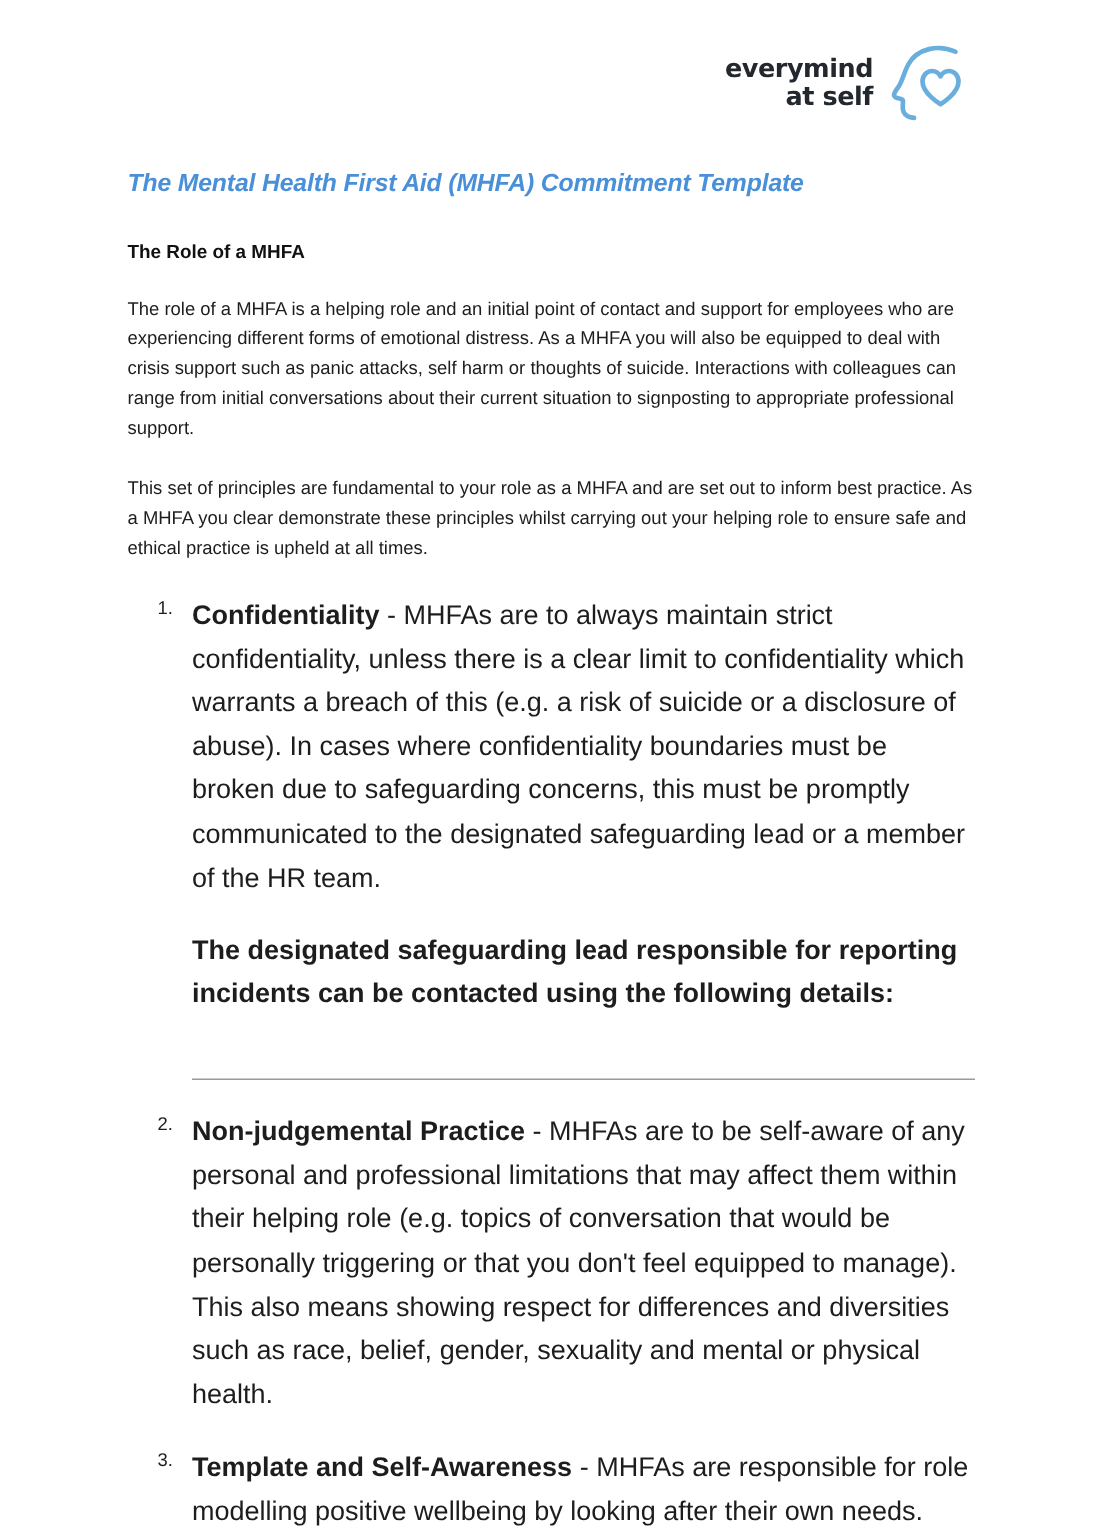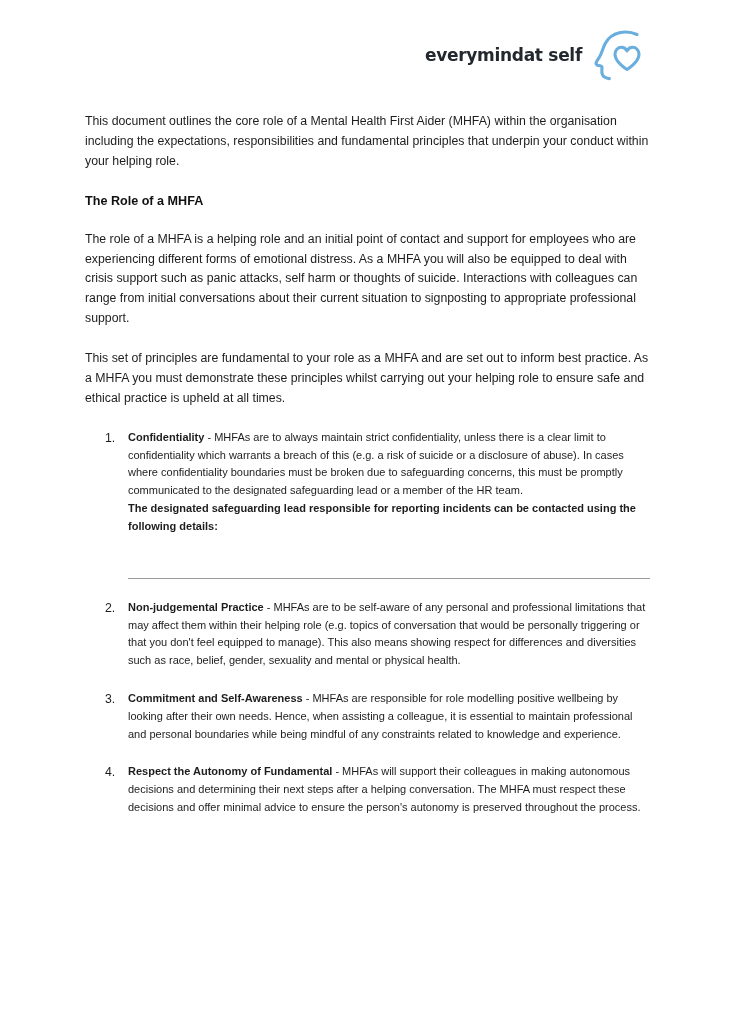--- a/index.html
+++ b/index.html
@@ -29,21 +29,21 @@
   .header {
     position: absolute;
     top: 26px;
     right: 82px;
     display: flex;
     align-items: center;
     gap: 6px;
   }
   .logo-wordmark {
     display: flex;
-    flex-direction: row;
+    flex-direction: column;
     align-items: flex-end;
     line-height: 1.08;
   }
   .logo-line1, .logo-line2 {
     font-family: "DejaVu Sans", sans-serif;
     font-weight: bold;
     font-size: 17px;
     letter-spacing: -0.3px;
     color: #23272e;
     white-space: nowrap;
@@ -110,29 +110,30 @@
   ol.principles > li::before {
     content: counter(principle) ".";
     position: absolute;
     left: 20px;
     top: 0;
     font-size: 12.3px;
     line-height: 1.62;
     color: #1d1d1d;
   }
   ol.principles > li p {
-    font-size: 11px;
+    font-size: 18px;
     line-height: 1.62;
   }
   .term {
     font-weight: bold;
   }
 
   .callout-bold {
     font-weight: bold;
+    margin-top: 19px;
     line-height: 1.62;
   }
 
   .fill-line {
     border: none;
     border-top: 1px solid #9a9a9a;
     margin: 42px 0 0 0;
     width: 100%;
   }
 
@@ -151,47 +152,47 @@
     <svg class="logo-mark" viewBox="0 0 64 58" aria-hidden="true">
 
       <path d="M48 7.5 C37 2.5 22.5 5 16.5 16 C13.5 21.5 13 26 10.5 30 C8.5 33.2 7 34.6 7 36.2 C7 37.9 9.3 38.6 11.2 38.8 C12.6 39 13.1 39.6 13 41 C12.8 43.8 12.4 45.5 13.4 47.6 C14.6 50.1 17.6 51.3 20.4 51.6" fill="none" stroke="#6aaede" stroke-width="3.1" stroke-linecap="round" stroke-linejoin="round"></path>
 
       <path d="M38 42.5 C38 42.5 26 35.4 26 27.3 C26 23.2 29 20.3 32.4 20.3 C34.9 20.3 36.9 21.8 38 23.9 C39.1 21.8 41.1 20.3 43.6 20.3 C47 20.3 50 23.2 50 27.3 C50 35.4 38 42.5 38 42.5 Z" fill="none" stroke="#6aaede" stroke-width="3.1" stroke-linecap="round" stroke-linejoin="round"></path>
     </svg>
   </div>
 
   <div class="content">
 
-
-    <p class="para">This document outlines the core role of a Mental Health First Aider (MHFA) within the organisation including the expectations, responsibilities and fundamental principles that underpin your conduct within your helping role.</p>
+    <h1 class="doc-title">The Mental Health First Aid (MHFA) Commitment Template</h1>
+
 
     <h2 class="section-heading heading-gap-top">The Role of a MHFA</h2>
     <p class="para">The role of a MHFA is a helping role and an initial point of contact and support for employees who are experiencing different forms of emotional distress. As a MHFA you will also be equipped to deal with crisis support such as panic attacks, self harm or thoughts of suicide. Interactions with colleagues can range from initial conversations about their current situation to signposting to appropriate professional support.</p>
 
-    <p class="para">This set of principles are fundamental to your role as a MHFA and are set out to inform best practice. As a MHFA you must demonstrate these principles whilst carrying out your helping role to ensure safe and ethical practice is upheld at all times.</p>
+    <p class="para">This set of principles are fundamental to your role as a MHFA and are set out to inform best practice. As a MHFA you clear demonstrate these principles whilst carrying out your helping role to ensure safe and ethical practice is upheld at all times.</p>
 
     <ol class="principles">
 
       <li>
         <p>
           <span class="term">Confidentiality</span><span> - </span><span>MHFAs are to always maintain strict confidentiality, unless there is a clear limit to confidentiality which warrants a breach of this (e.g. a risk of suicide or a disclosure of abuse). In cases where confidentiality boundaries must be broken due to safeguarding concerns, this must be promptly communicated to the designated safeguarding lead or a member of the HR team.</span>
         </p>
         <p class="callout-bold">The designated safeguarding lead responsible for reporting incidents can be contacted using the following details:</p>
         <hr class="fill-line">
       </li>
 
       <li class="after-rule-gap">
         <p>
           <span class="term">Non-judgemental Practice</span><span> - </span><span>MHFAs are to be self-aware of any personal and professional limitations that may affect them within their helping role (e.g. topics of conversation that would be personally triggering or that you don't feel equipped to manage). This also means showing respect for differences and diversities such as race, belief, gender, sexuality and mental or physical health.</span>
         </p>
       </li>
 
       <li>
         <p>
-          <span class="term">Commitment and Self-Awareness</span><span> - </span><span>MHFAs are responsible for role modelling positive wellbeing by looking after their own needs. Hence, when assisting a colleague, it is essential to maintain professional and personal boundaries while being mindful of any constraints related to knowledge and experience.</span>
+          <span class="term">Template and Self-Awareness</span><span> - </span><span>MHFAs are responsible for role modelling positive wellbeing by looking after their own needs. Hence, when assisting a colleague, it is essential to maintain professional and personal boundaries while being mindful of any constraints related to knowledge and experience.</span>
         </p>
       </li>
 
       <li>
         <p>
           <span class="term">Respect the Autonomy of Fundamental</span><span> - </span><span>MHFAs will support their colleagues in making autonomous decisions and determining their next steps after a helping conversation. The MHFA must respect these decisions and offer minimal advice to ensure the person's autonomy is preserved throughout the process.</span>
         </p>
       </li>
 
     </ol>

